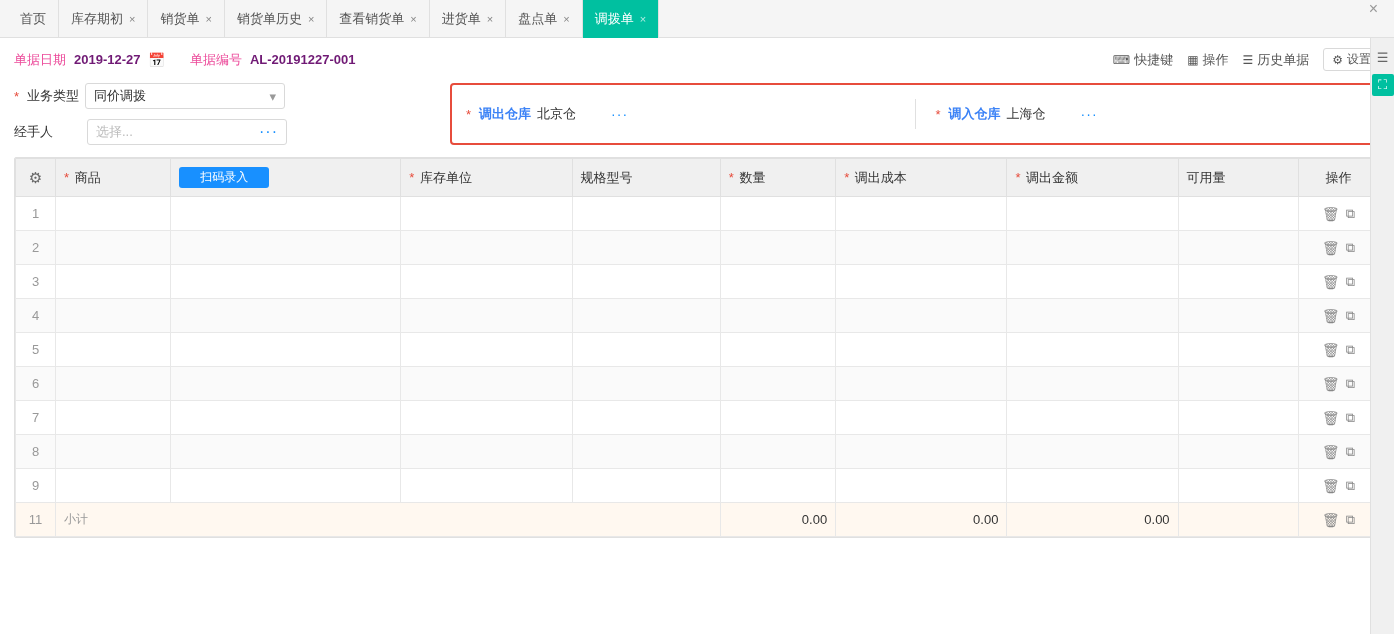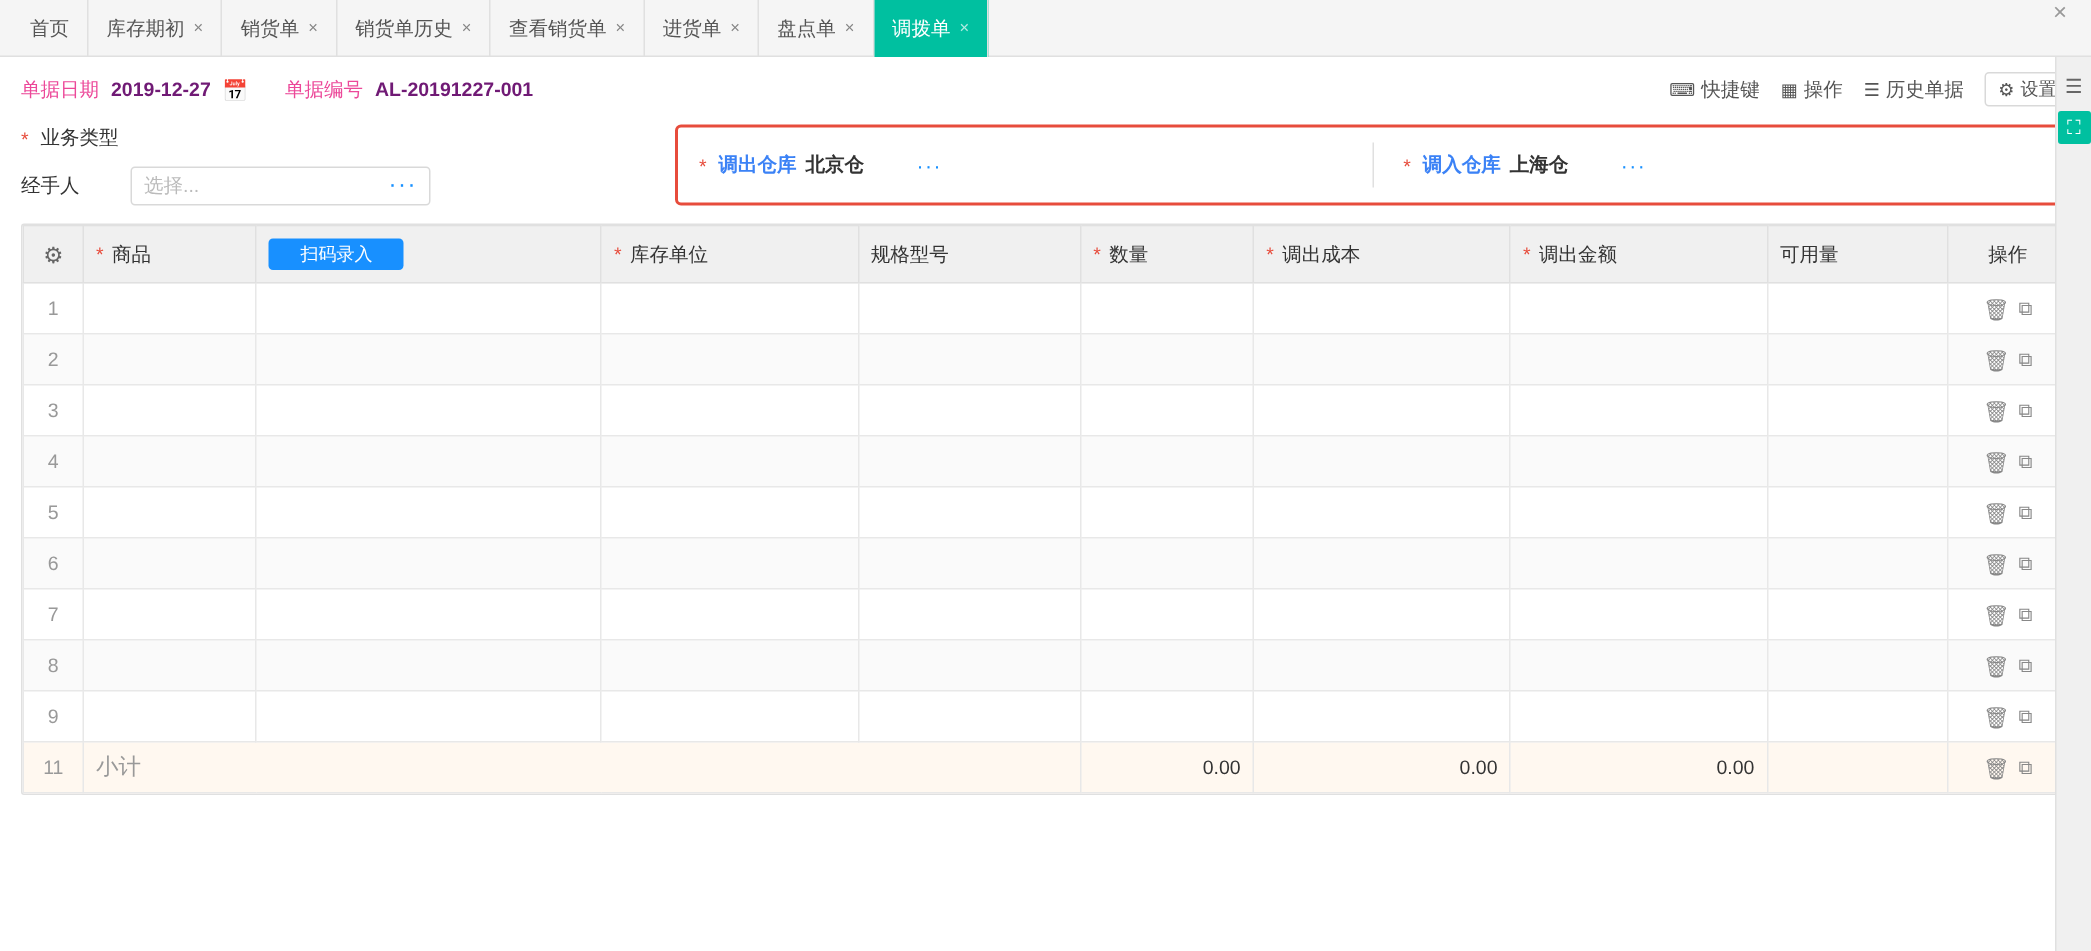--- a/index.html
+++ b/index.html
@@ -140,21 +140,21 @@
     }
 
     
     .warehouse-group {
       display: flex;
       align-items: center;
       flex: 1;
       gap: 6px;
     }
     .warehouse-label { color: #3b82f6; white-space: nowrap; font-weight: bold; }
-    .warehouse-value { color: #333; font-weight: 700; min-width: 60px; }
+    .warehouse-value { color: #333; font-weight: 400; min-width: 60px; }
     .warehouse-more { color: #1890ff; cursor: pointer; font-size: 14px; }
 
     
     .table-container {
       border: 1px solid #e0e0e0;
       border-radius: 2px;
       overflow-x: auto;
     }
     table {
       width: 100%;
@@ -326,20 +326,24 @@
         </button>
       </div>
     </div>
 
     <div class="form-area">
 
       <div class="form-left">
         <div class="form-row">
           <span class="required-star">*</span>
           <span class="field-label">业务类型</span>
+          <div class="field-select" style="min-width:200px;">
+            <span>同价调拨</span>
+            <span style="color:#999;">▾</span>
+          </div>
         </div>
         <div class="form-row">
           <span class="field-label">经手人</span>
           <div class="field-select" style="min-width:200px; margin-left: 28px;">
             <span class="field-placeholder">选择...</span>
             <span style="color:#1890ff; font-size:16px; letter-spacing:1px;">···</span>
           </div>
         </div>
       </div>
 
@@ -551,21 +555,21 @@
       <td></td>
       <td class="col-actions">
         <div class="action-icons">
           <span class="action-icon">🗑</span>
           <span class="action-icon" style="font-size:13px;">⧉</span>
         </div>
       </td>
     </tr>
             <tr class="subtotal-row">
       <td class="row-num">11</td>
-      <td colspan="4" style="color:#999; font-size:15px;">小计</td>
+      <td colspan="4" style="color:#999; font-size:12px;">小计</td>
       <td style="text-align:right;">0.00</td>
       <td style="text-align:right;">0.00</td>
       <td style="text-align:right;">0.00</td>
       <td></td>
       <td class="col-actions">
         <div class="action-icons">
           <span class="action-icon">🗑</span>
           <span class="action-icon" style="font-size:13px;">⧉</span>
         </div>
       </td>

